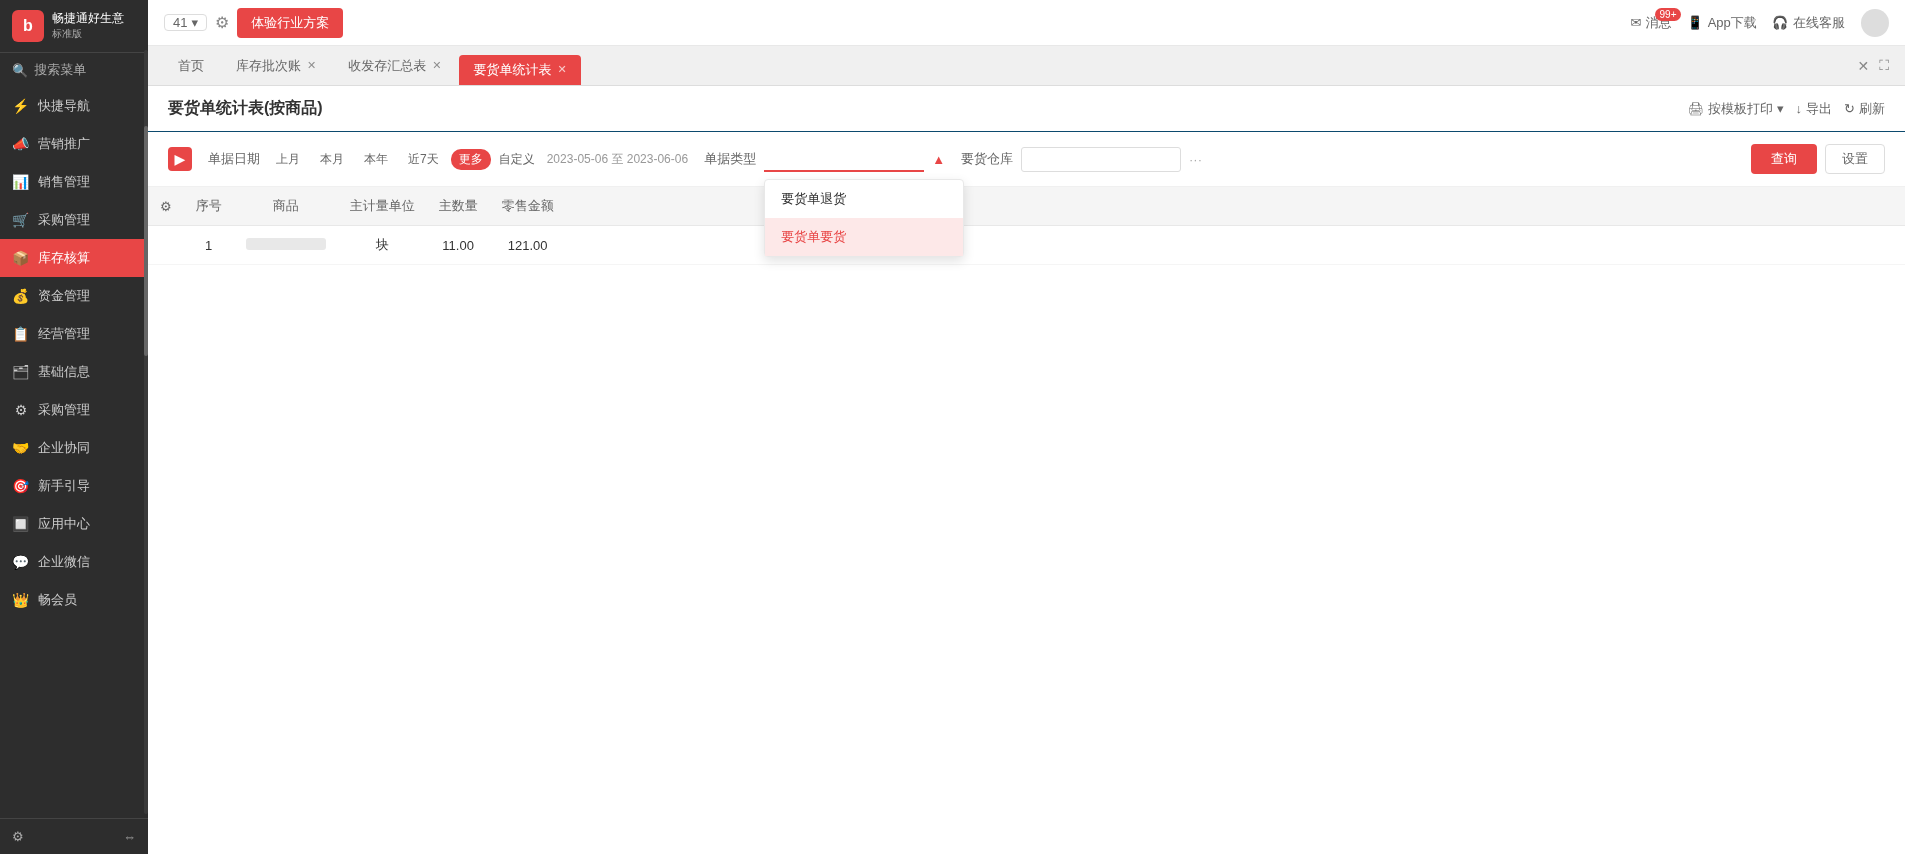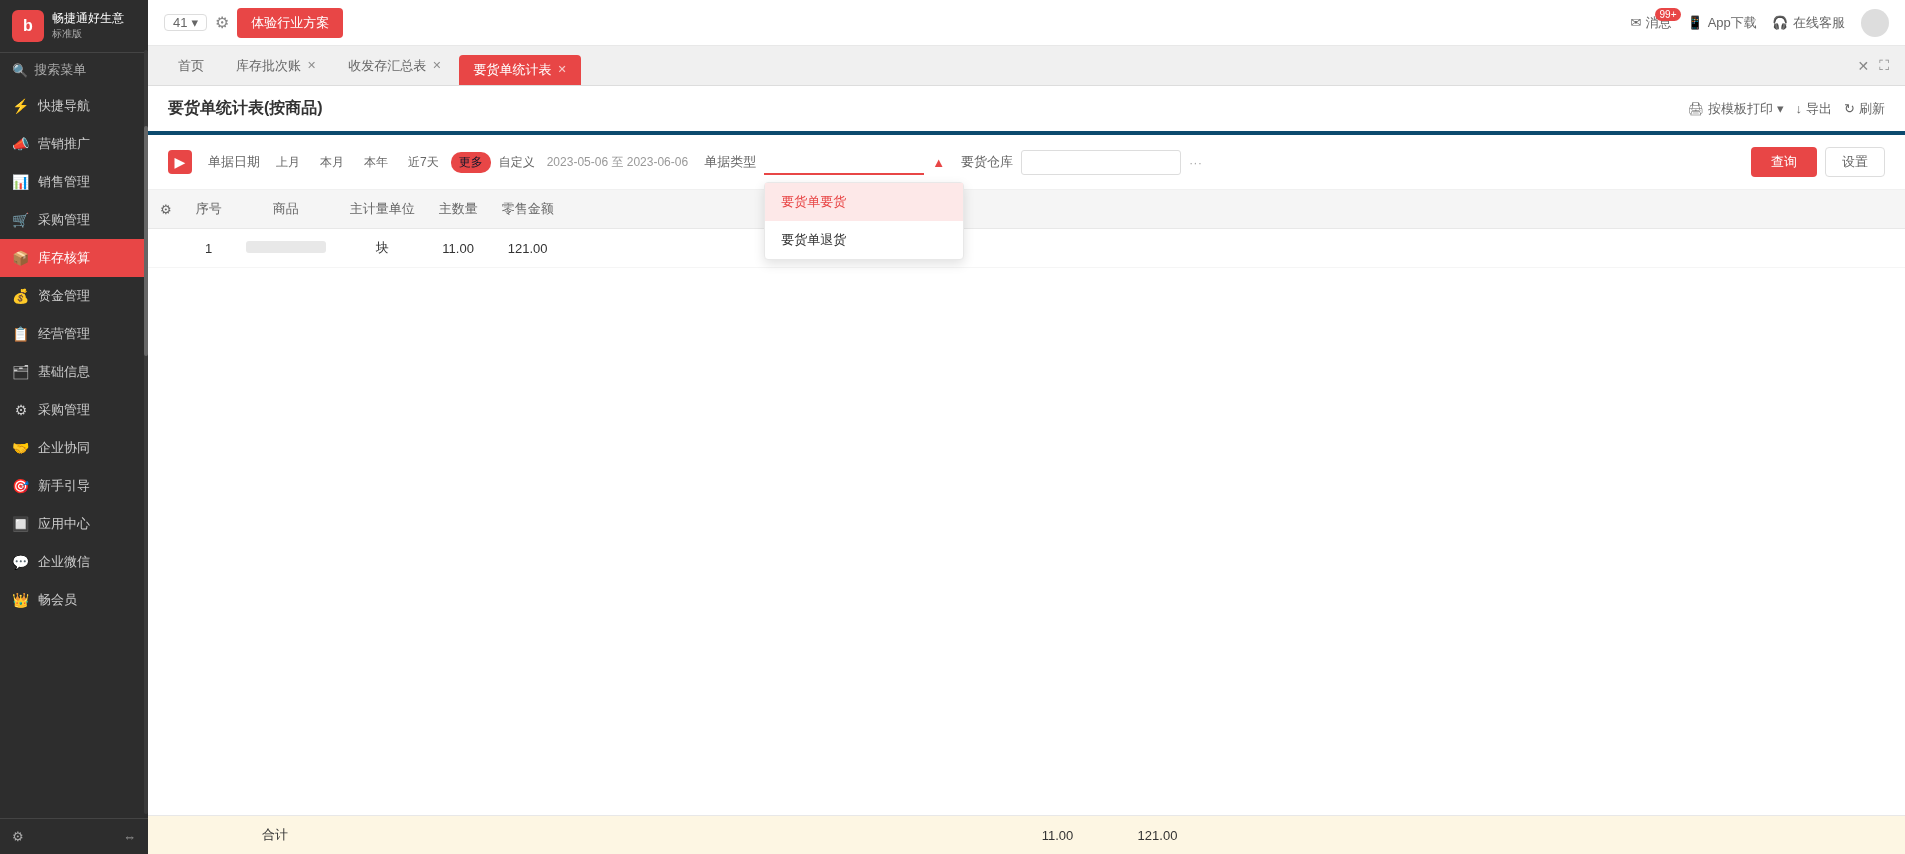--- a/index.html
+++ b/index.html
@@ -156,21 +156,21 @@
       background: #fff;
       margin: 0;
       overflow: hidden;
       display: flex;
       flex-direction: column;
     }
 
     .page-header {
       display: flex; align-items: center; justify-content: space-between;
       padding: 12px 20px;
-      border-bottom: 4px solid #0c4a6e;
+      border-bottom: 1px solid #0c4a6e;
       flex-shrink: 0;
     }
     .page-title {
       font-size: 16px; font-weight: bold; color: #333;
     }
     .page-header-actions {
       display: flex; align-items: center; gap: 12px;
     }
     .action-btn {
       display: flex; align-items: center; gap: 4px;
@@ -200,21 +200,21 @@
     }
     .filter-label { color: #666; white-space: nowrap; }
     .date-btns {
       display: flex; align-items: center; gap: 4px;
     }
     .date-btn {
       padding: 3px 8px; font-size: 12px;
       color: #666; cursor: pointer; border-radius: 3px;
     }
     .date-btn.more {
-      background: #e84646; color: #0f172a; border-radius: 10px;
+      background: #e84646; color: #ffffff; border-radius: 10px;
       padding: 2px 8px;
     }
     .date-custom { color: #666; cursor: pointer; font-size: 12px; }
     .date-range { color: #999; font-size: 12px; margin-left: 4px; }
 
     .filter-type-group {
       display: flex; align-items: center; gap: 8px; position: relative;
     }
     .filter-type-input {
       border: none; border-bottom: 2px solid #e84646;
@@ -498,22 +498,22 @@
         <span class="date-custom">自定义</span>
         <span class="date-range">2023-05-06 至 2023-06-06</span>
       </div>
 
       <div class="filter-type-group" style="position:relative;">
         <span class="filter-label">单据类型</span>
         <input class="filter-type-input" type="text" value="" style="">
         <span class="filter-type-arrow">▲</span>
 
         <div class="dropdown-overlay" style="top: 32px; left: 60px;">
+          <div class="dropdown-item">要货单退货</div>
           <div class="dropdown-item selected">要货单要货</div>
-          <div class="dropdown-item">要货单退货</div>
         </div>
       </div>
 
       <div class="filter-warehouse-group">
         <span class="filter-label">要货仓库</span>
         <input class="filter-warehouse-input" type="text" value="" style="">
         <span class="filter-dots">···</span>
       </div>
 
       <div class="filter-actions">
@@ -544,24 +544,15 @@
             </td>
             <td>块</td>
             <td>11.00</td>
             <td>121.00</td>
             <td></td>
           </tr>
         </tbody>
       </table>
     </div>
 
-    <div class="table-footer">
-      <span style="width:90px;"></span>
-      <span style="margin-left:12px; min-width:60px;">合计</span>
-      <span style="flex:1;"></span>
-      <span style="min-width:80px; text-align:center;">11.00</span>
-      <span style="width:20px;"></span>
-      <span style="min-width:80px; text-align:center;">121.00</span>
-      <span style="flex:1;"></span>
-    </div>
 
   </div>
 </div>
 
 </body></html>

